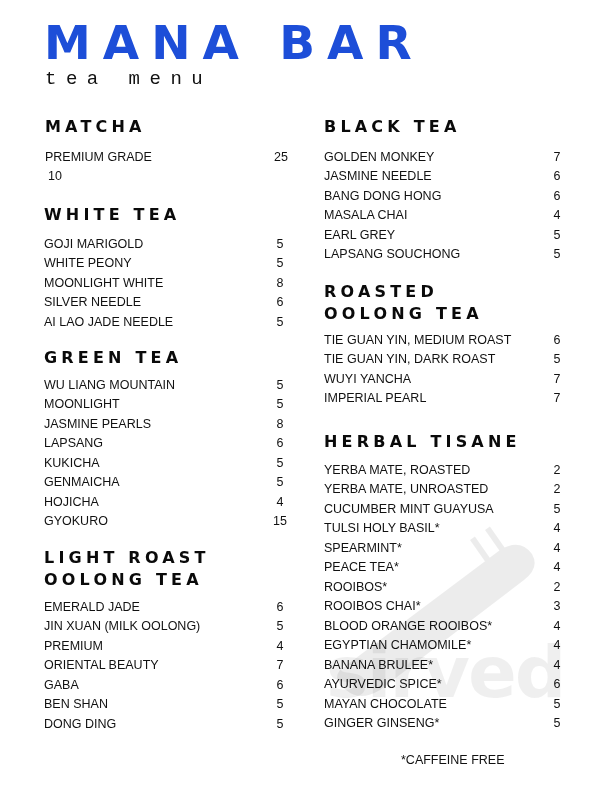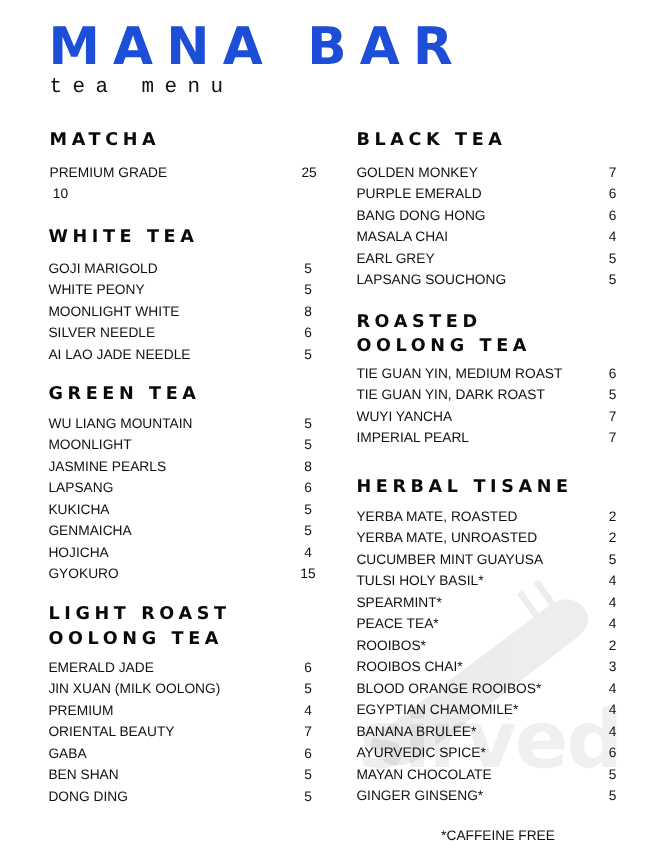--- a/index.html
+++ b/index.html
@@ -170,21 +170,21 @@
 </div>
 
 <div class="section col-right" style="left:324px; top:116px;">
   <h2>BLACK TEA</h2>
   <div class="items" style="margin-top:9px;">
     <div class="row">
         <span class="name">GOLDEN MONKEY</span>
         <span class="price">7</span>
       </div>
     <div class="row">
-        <span class="name">PURPLE EMERALD</span>
+        <span class="name">JASMINE NEEDLE</span>
         <span class="price">6</span>
       </div>
     <div class="row">
         <span class="name">BANG DONG HONG</span>
         <span class="price">6</span>
       </div>
     <div class="row">
         <span class="name">MASALA CHAI</span>
         <span class="price">4</span>
       </div>

